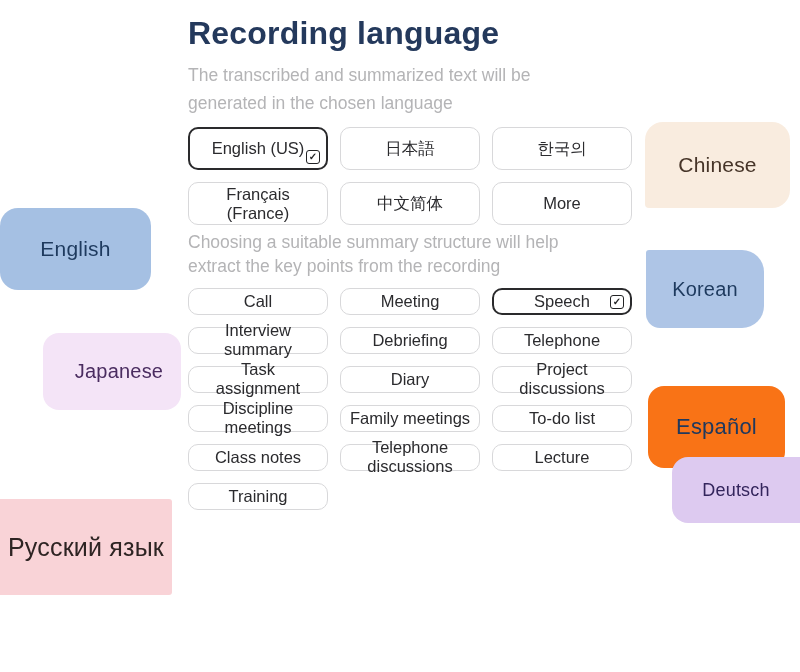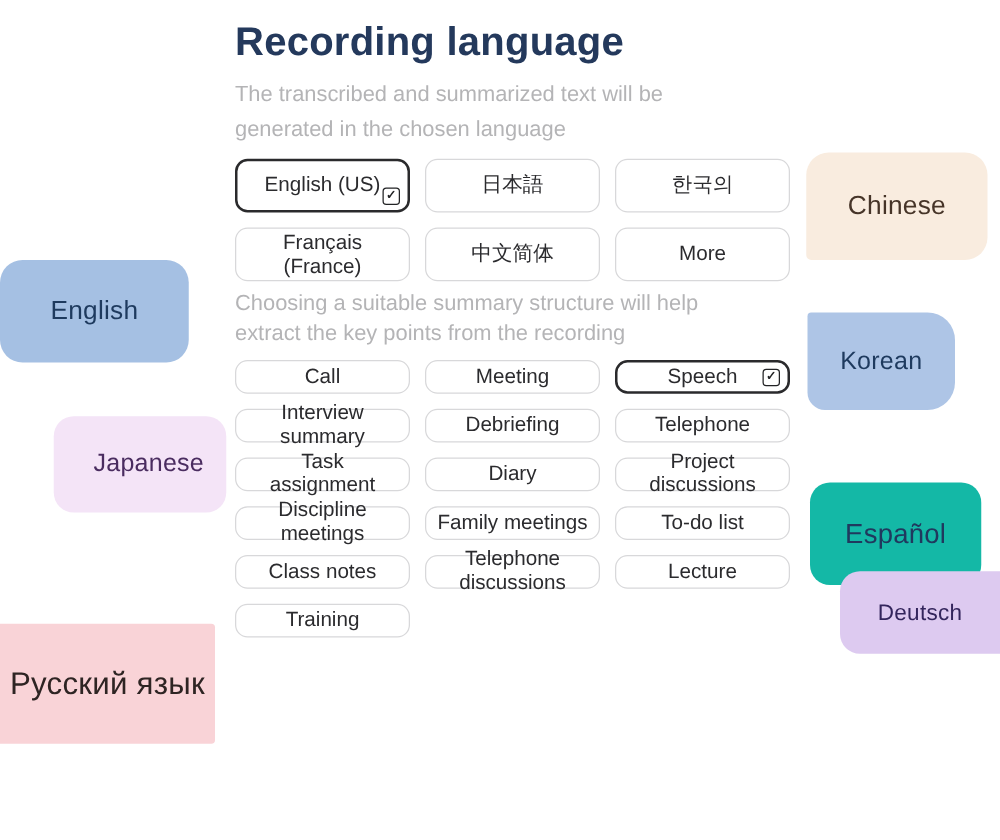--- a/index.html
+++ b/index.html
@@ -184,15 +184,15 @@
       <span>Training</span>
     </div>
   </div>
 
 </div>
 
 <div class="float-label fl-chinese" style="background-color: rgb(249, 236, 223); color: rgb(70, 52, 40);">Chinese</div>
 <div class="float-label fl-english" style="background-color: rgb(165, 192, 227); color: rgb(30, 58, 94);">English</div>
 <div class="float-label fl-korean" style="background-color: rgb(174, 197, 230); color: rgb(30, 58, 94);">Korean</div>
 <div class="float-label fl-japanese" style="background-color: rgb(244, 228, 247); color: rgb(74, 44, 96);">Japanese</div>
-<div class="float-label fl-espanol" style="background-color: #14b8a6; color: rgb(32, 57, 94);">Español</div>
+<div class="float-label fl-espanol" style="background-color: #f97316; color: rgb(32, 57, 94);">Español</div>
 <div class="float-label fl-deutsch" style="background-color: rgb(221, 202, 240); color: rgb(51, 37, 92);">Deutsch</div>
 <div class="float-label fl-russian" style="background-color: rgb(249, 211, 215); color: rgb(46, 36, 35);">Русский язык</div>
 
 </body></html>

